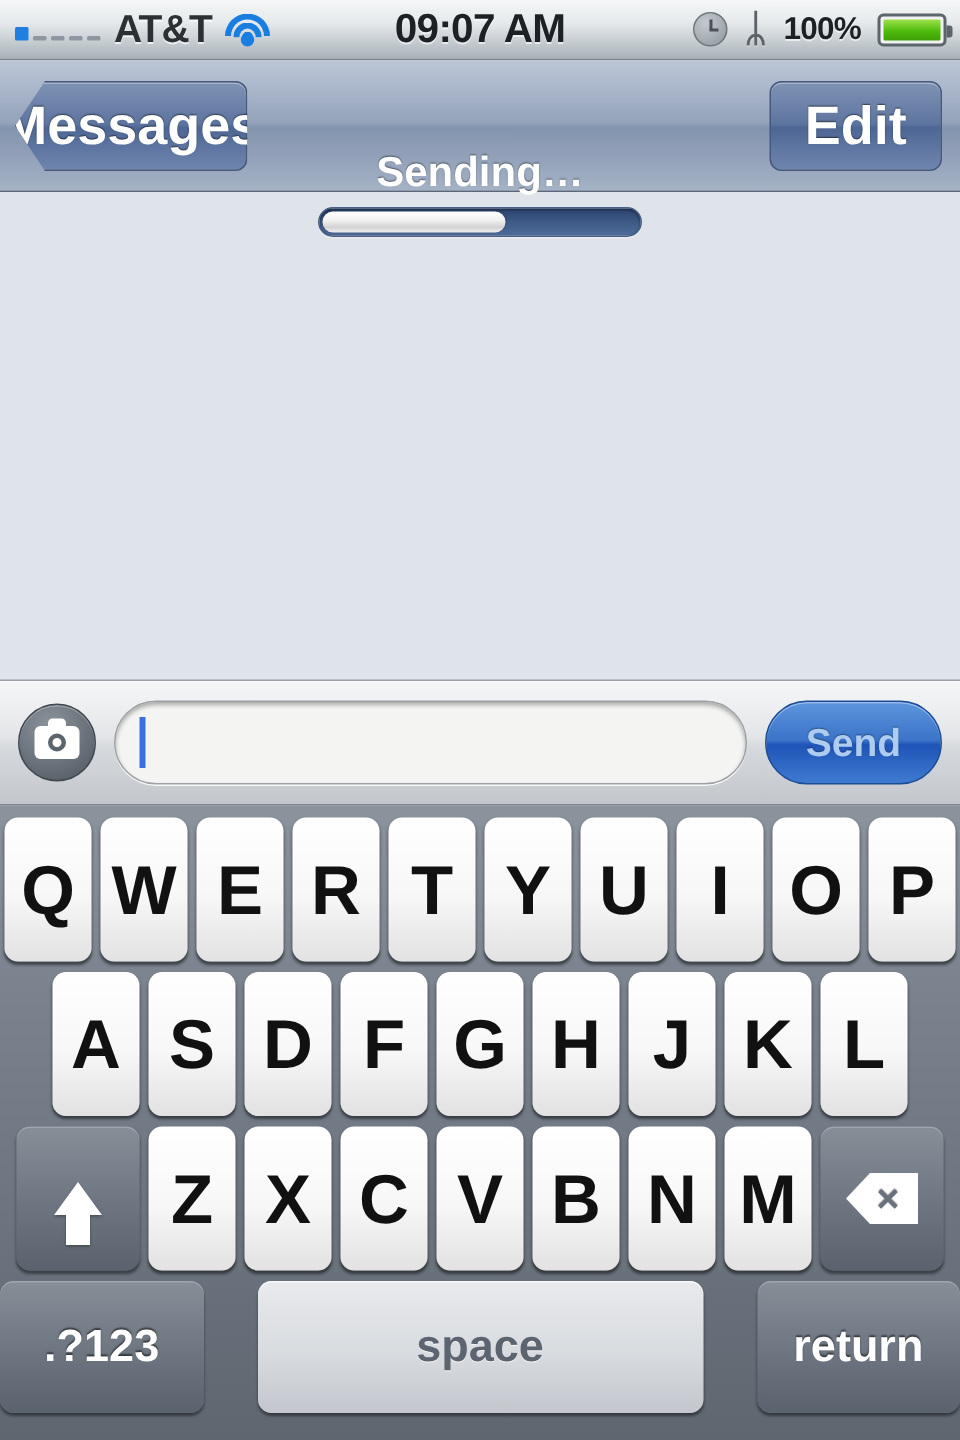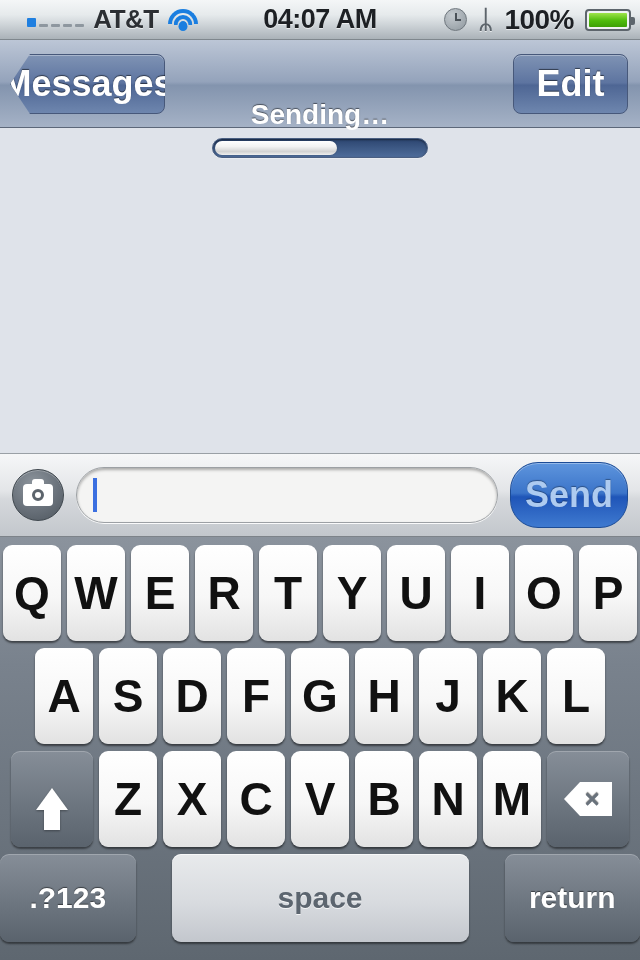--- a/index.html
+++ b/index.html
@@ -11,21 +11,21 @@
   }
   #phone { position:relative; width:640px; height:960px; overflow:hidden; }
 
   
   .statusbar{
     position:absolute; top:0; left:0; width:640px; height:40px;
     background:linear-gradient(180deg,#f4f6f7 0%,#e6eaec 38%,#cfd5d9 62%,#aab2b8 100%);
     border-bottom:1px solid #7f878d;
     display:flex; align-items:center;
   }
-  .sb-left{ display:flex; align-items:center; gap:9px; padding-left:10px; width:215px;justify-content:center; }
+  .sb-left{ display:flex; align-items:center; gap:9px; padding-left:10px; width:215px; }
   .bars{ display:flex; align-items:flex-end; gap:3px; height:14px; }
   .bar{ width:9px; height:9px; border-radius:1px; background:#9aa3ab; }
   .bar.on{ background:#1f7fe0; }
   .bar.dash{ height:3px; background:#8e979f; margin-bottom:0px; }
   .carrier{ font-size:26px; font-weight:bold; color:#2c2f33; letter-spacing:-0.5px;
             text-shadow:0 1px 0 rgba(255,255,255,.65); }
   .wifi{ position:relative; width:30px; height:22px; }
   .wifi i{ position:absolute; display:block; border:4px solid #1a7ee0; border-bottom:none;
            border-radius:50% 50% 0 0/100% 100% 0 0; left:50%; transform:translateX(-50%); }
   .wifi i:nth-child(1){ width:30px; height:15px; top:0; }
@@ -38,21 +38,21 @@
   .sb-right{ display:flex; align-items:center; gap:11px; padding-right:9px;
              width:215px; justify-content:flex-end; }
   .clockicon{ width:23px; height:23px; border-radius:50%;
      background:radial-gradient(circle at 35% 30%, #c4cacf, #8e979e);
      border:1px solid #6f777e; position:relative; }
   .clockicon::before,.clockicon::after{ content:""; position:absolute; background:#4a5158; }
   .clockicon::before{ width:2px; height:7px; left:9.5px; top:4px; }
   .clockicon::after{ width:6px; height:2px; left:10px; top:10px; }
   .bt{ font-size:25px; color:#5c646b; line-height:1; font-weight:bold;
        text-shadow:0 1px 0 rgba(255,255,255,.6); }
-  .battpct{ font-size:28px; font-weight:bold; color:#1d2024; letter-spacing:-0.5px;
+  .battpct{ font-size:21px; font-weight:bold; color:#1d2024; letter-spacing:-0.5px;
             text-shadow:0 1px 0 rgba(255,255,255,.6); }
   .battery{ width:46px; height:22px; border:2px solid #5d656c; border-radius:4px;
             background:#f0f2f3; padding:2px; position:relative; }
   .battery .lvl{ height:100%; width:100%; border-radius:1px;
      background:linear-gradient(180deg,#9ee34a,#4fbb0c 55%,#3da006); }
   .battery::after{ content:""; position:absolute; right:-6px; top:6px; width:4px; height:8px;
      background:#5d656c; border-radius:0 2px 2px 0; }
 
   
   .navbar{
@@ -165,23 +165,23 @@
   .camglyph::after{ content:""; position:absolute; left:9px; top:5px; width:12px; height:12px;
      border-radius:50%; border:3px solid #5c646c; box-sizing:border-box; background:#fff; }
   .textfield{
     flex:1; height:56px; border-radius:28px; background:#f4f4f3;
     border:1px solid #9ca0a4;
     box-shadow:inset 0 2px 3px rgba(0,0,0,.3), 0 1px 0 rgba(255,255,255,.9);
     display:flex; align-items:center; padding:0 16px;
   }
   .caret{ width:4px; height:34px; background:#3b6fe0; }
   .sendbtn{
-    width:118px; height:66px; border-radius:28px; flex:none;
-    display:flex; align-items:center; justify-content:center;
-    font-size:36px; font-weight:bold; color:#aecbf0;
+    width:118px; height:56px; border-radius:28px; flex:none;
+    display:flex; align-items:center; justify-content:center;
+    font-size:26px; font-weight:bold; color:#aecbf0;
     text-shadow:0 -1px 1px rgba(0,0,0,.35);
     background:linear-gradient(180deg,#5e95dd 0%,#3b74c9 47%,#1f55b8 53%,#3f7ad0 100%);
     border:1px solid #1d4c96;
     box-shadow:inset 0 1px 0 rgba(255,255,255,.35);
   }
 
   
   .keyboard{
     position:absolute; top:537px; left:0; width:640px; height:423px;
     background:linear-gradient(180deg,#8b939d 0%,#79828d 30%,#6c757f 65%,#5e6770 100%);
@@ -249,21 +249,21 @@
         <div class="bar dash"></div>
       </div>
       <div class="carrier">AT&amp;T</div>
       <div class="wifi">
           <i></i>
           <i></i>
           <i></i>
           <b></b>
         </div>
     </div>
-    <div class="sb-clock">04:07 AM</div>
+    <div class="sb-clock">09:07 AM</div>
     <div class="sb-right">
       <div class="clockicon"></div>
       <div class="bt">ᛦ</div>
       <div class="battpct">100%</div>
       <div class="battery">
           <div class="lvl"></div>
         </div>
     </div>
   </div>
 

